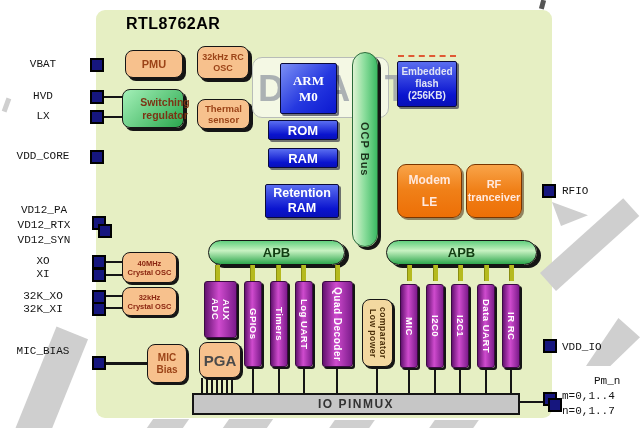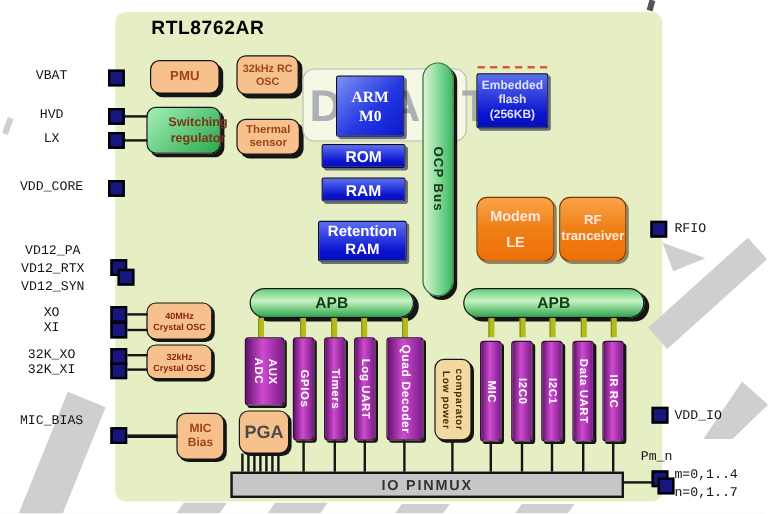--- a/index.html
+++ b/index.html
@@ -220,17 +220,17 @@
   <div class="abs pinlbl r" style="left:0;top:290px;width:86px;">32K_XO</div>
   <div class="abs pinlbl r" style="left:0;top:303px;width:86px;">32K_XI</div>
   <div class="abs pinlbl r" style="left:0;top:345px;width:86px;">MIC_BIAS</div>
 
   <div class="abs pin" style="left:542px;top:184px;"></div>
   <div class="abs pinlbl" style="left:562px;top:185px;">RFIO</div>
   <div class="abs pin" style="left:543px;top:339px;"></div>
   <div class="abs pinlbl" style="left:562px;top:341px;">VDD_IO</div>
   <div class="abs pin" style="left:543px;top:392px;"></div>
   <div class="abs pin" style="left:548px;top:398px;"></div>
-  <div class="abs pinlbl" style="left:534px;top:375px;">Pm_n</div>
+  <div class="abs pinlbl" style="left:594px;top:375px;">Pm_n</div>
   <div class="abs pinlbl" style="left:562px;top:390px;">m=0,1..4</div>
   <div class="abs pinlbl" style="left:562px;top:405px;">n=0,1..7</div>
 
 </div>
 
 </body></html>

